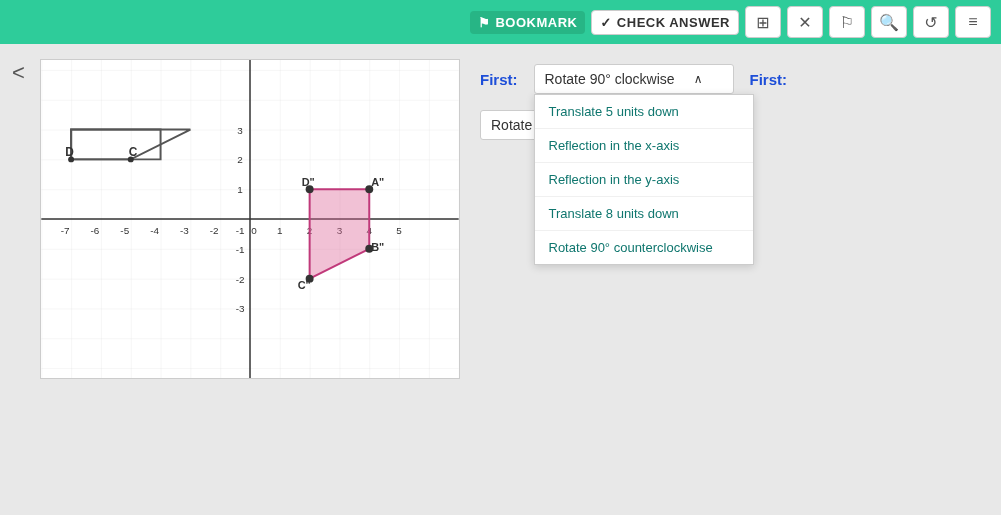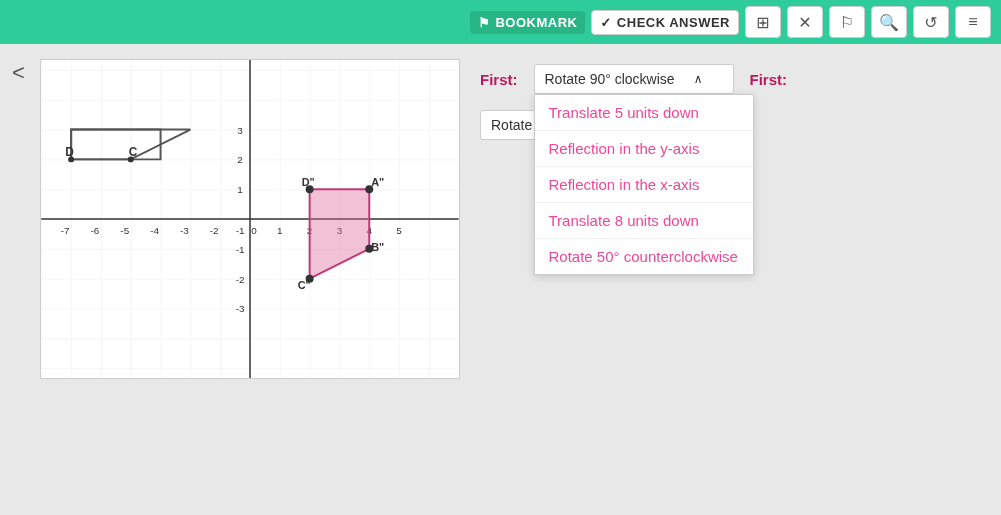--- a/index.html
+++ b/index.html
@@ -104,21 +104,21 @@
 
     .first-second-row {
       display: flex;
       align-items: center;
       gap: 16px;
       flex-wrap: wrap;
     }
 
     .label-text {
       font-size: 15px;
-      color: #be185d;
+      color: #1d4ed8;
       font-weight: bold;
     }
 
     .dropdown-container {
       position: relative;
     }
 
     .dropdown-selected {
       border: 1px solid #ccc;
       background: white;
@@ -145,22 +145,22 @@
       left: 0;
       background: white;
       border: 1px solid #ccc;
       min-width: 220px;
       z-index: 100;
       box-shadow: 0 2px 8px rgba(0,0,0,0.15);
     }
 
     .dropdown-list-item {
       padding: 9px 14px;
-      font-size: 15px;
-      color: #ec4899;
+      font-size: 13px;
+      color: #0f766e;
       cursor: pointer;
       border-bottom: 1px solid #f0f0f0;
     }
     .dropdown-list-item:last-child {
       border-bottom: none;
     }
 
     
     .graph-svg {
       width: 100%;
@@ -274,24 +274,24 @@
 
       <span class="label-text">First:</span>
       <div class="dropdown-container">
         <div class="dropdown-selected">
           <span>Rotate 90° clockwise</span>
           <span class="chevron">∧</span>
         </div>
 
         <div class="dropdown-list">
           <div class="dropdown-list-item">Translate 5 units down</div>
+          <div class="dropdown-list-item">Reflection in the x-axis</div>
           <div class="dropdown-list-item">Reflection in the y-axis</div>
-          <div class="dropdown-list-item">Reflection in the x-axis</div>
           <div class="dropdown-list-item">Translate 8 units down</div>
-          <div class="dropdown-list-item">Rotate 50° counterclockwise</div>
+          <div class="dropdown-list-item">Rotate 90° counterclockwise</div>
         </div>
       </div>
 
       <span class="label-text">First:</span>
       <div class="dropdown-container">
         <div class="dropdown-selected">
           <span>Rotate 90° counterclockwi...</span>
           <span class="chevron">∨</span>
         </div>
       </div>

